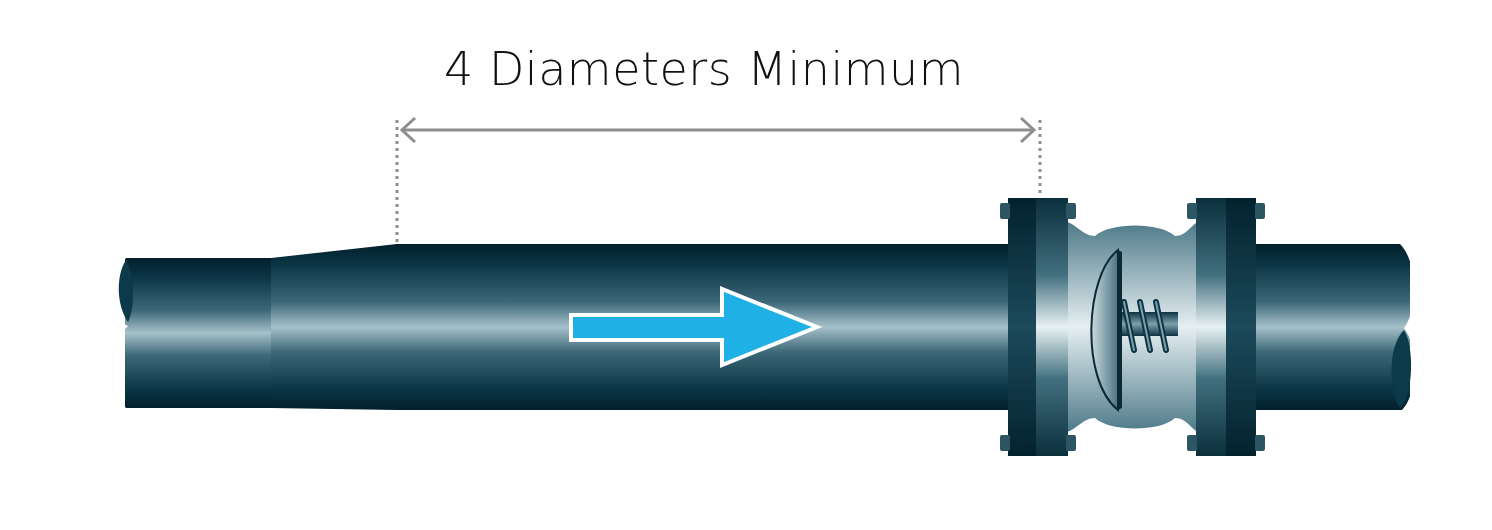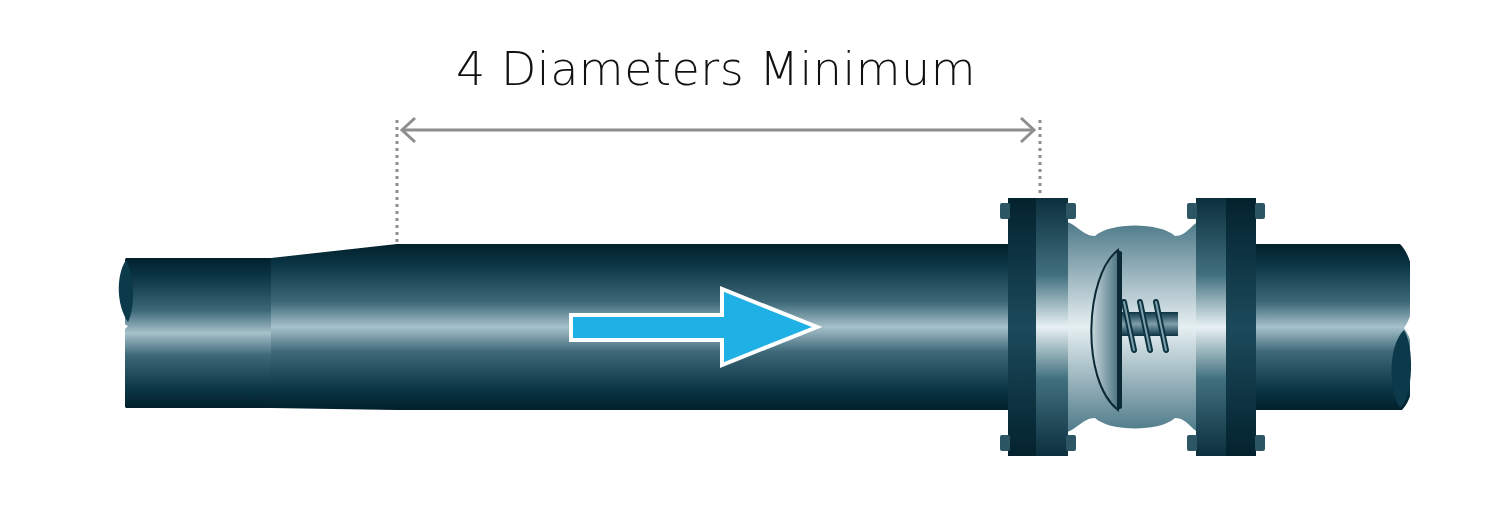--- a/index.html
+++ b/index.html
@@ -1,20 +1,20 @@
 <!DOCTYPE html>
 <html><head>
 <meta charset="utf-8">
 <style>
   html, body { margin: 0; padding: 0; background: #ffffff; }
   body { width: 1492px; height: 530px; position: relative; overflow: hidden; font-family: "DejaVu Sans", "Liberation Sans", sans-serif; }
   .title {
     position: absolute; left: 0; top: 42px; width: 1440px; text-align: center;
     font-family: "DejaVu Sans", sans-serif; font-size: 46px; font-weight: 300;
-    color: #111111; letter-spacing: 0.5px; padding-left: 16px;
+    color: #111111; letter-spacing: 0.5px; padding-left: 4px;
   }
   .title span { display: inline-block; position: relative; left: -20px; }
   svg.diagram { position: absolute; left: 0; top: 0; }
 </style>
 </head>
 <body>
 
 <div class="title"><span>4 Diameters Minimum</span></div>
 
 <svg class="diagram" width="1492" height="530" viewBox="0 0 1492 530">

